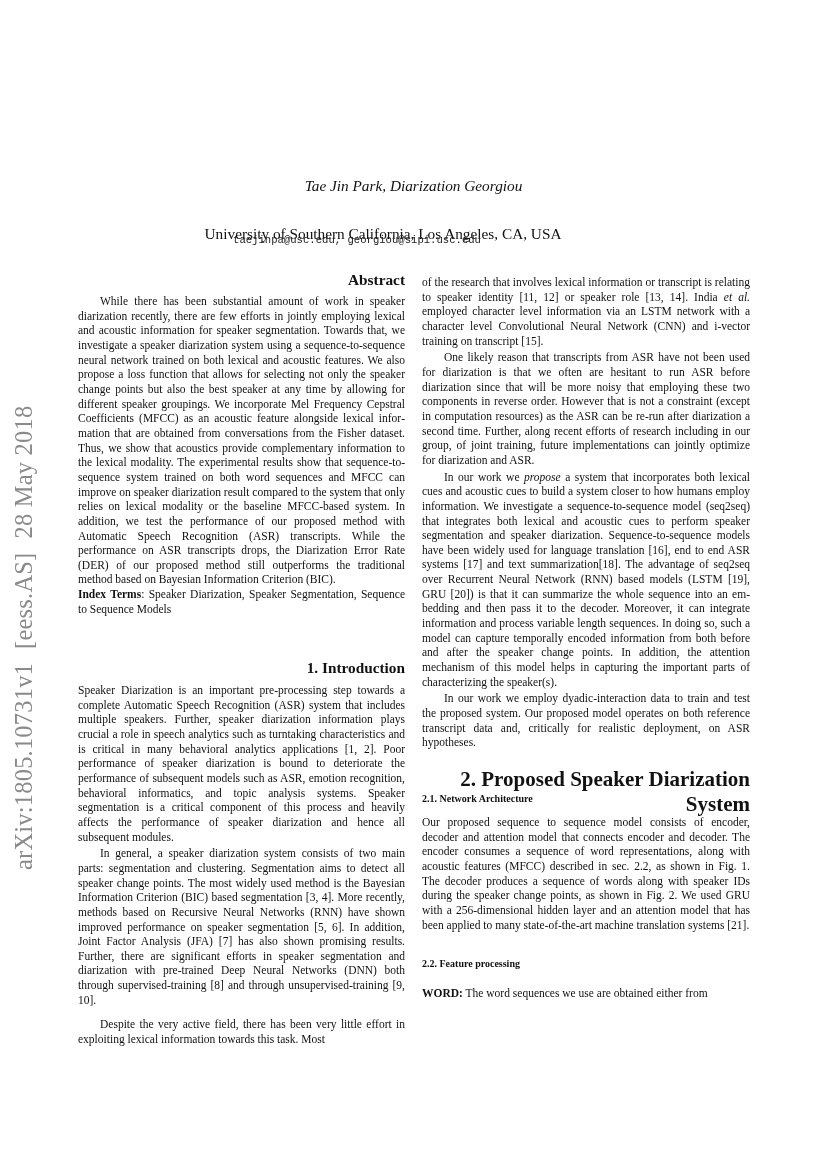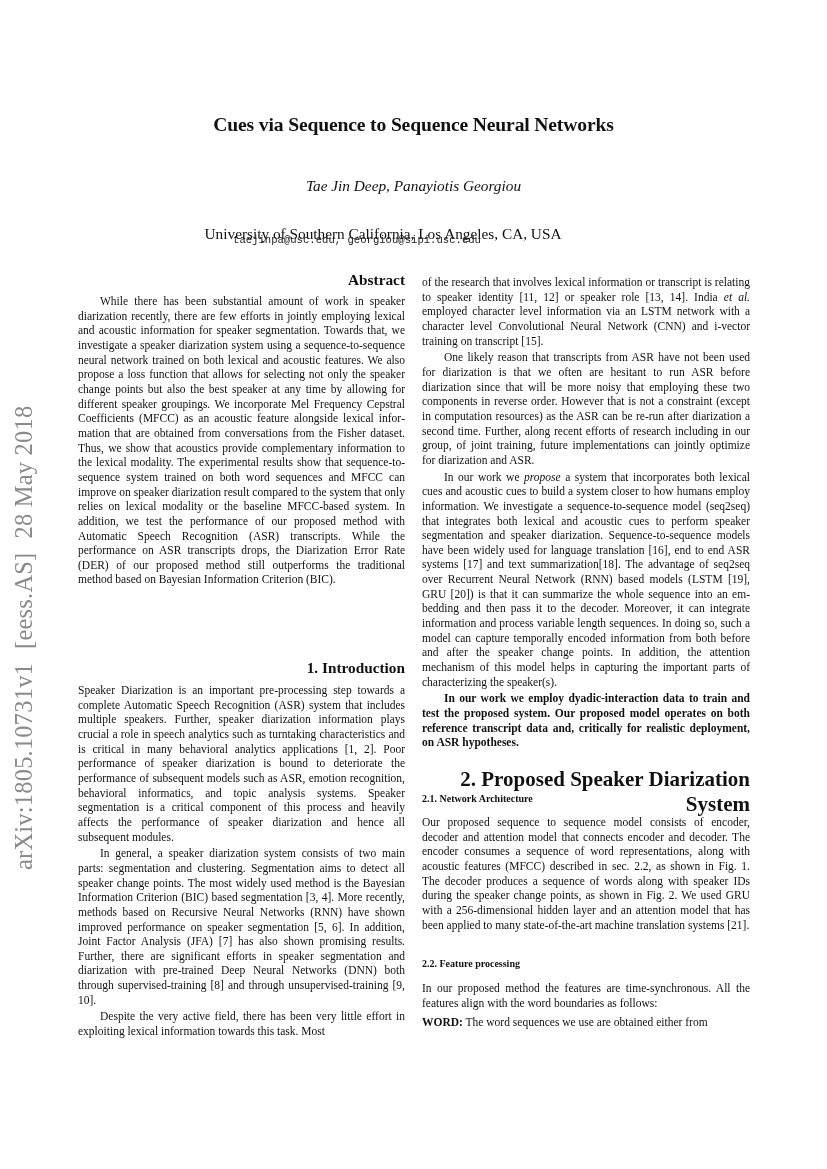--- a/index.html
+++ b/index.html
@@ -28,55 +28,54 @@
   b { font-weight:bold; }
 </style>
 </head>
 <body>
 
 <div class="stamp">
   <span>arXiv:1805.10731v1</span><span>[eess.AS]</span><span>28 May 2018</span>
 </div>
 
 <div class="title">
-  <div>Cues via Sequence to Sequence Neural Networks</div>
 </div>
-<div class="authors">Tae Jin Deep, Panayiotis Georgiou</div>
+<div class="authors">Tae Jin Park, Diarization Georgiou</div>
 <div class="affil">University of Southern California, Los Angeles, CA, USA</div>
 <div class="emails">taejinpa@usc.edu, georgiou@sipi.usc.edu</div>
 
 <div class="col col-left">
   <div class="sec-h" style="top:271px;font-size:15.3px;">Abstract</div>
 
   <div class="blk" style="top:294px;">
     <p class="body indent">While there has been substantial amount of work in speaker diarization recently, there are few efforts in jointly employing lexical and acoustic information for speaker segmentation. To­wards that, we investigate a speaker diarization system using a sequence-to-sequence neural network trained on both lexical and acoustic features. We also propose a loss function that al­lows for selecting not only the speaker change points but also the best speaker at any time by allowing for different speaker groupings. We incorporate Mel Frequency Cepstral Coeffi­cients (MFCC) as an acoustic feature alongside lexical infor­mation that are obtained from conversations from the Fisher dataset. Thus, we show that acoustics provide complementary information to the lexical modality. The experimental results show that sequence-to-sequence system trained on both word sequences and MFCC can improve on speaker diarization re­sult compared to the system that only relies on lexical modality or the baseline MFCC-based system. In addition, we test the performance of our proposed method with Automatic Speech Recognition (ASR) transcripts. While the performance on ASR transcripts drops, the Diarization Error Rate (DER) of our pro­posed method still outperforms the traditional method based on Bayesian Information Criterion (BIC).</p>
+    <p class="body"><b>Index Terms</b><span>: Speaker Diarization, Speaker Segmentation, Se­quence to Sequence Models</span></p>
   </div>
 
   <div class="sec-h" style="top:659px;font-size:15.3px;">1.  Introduction</div>
 
   <div class="blk" style="top:683px;">
     <p class="body">Speaker Diarization is an important pre-processing step towards a complete Automatic Speech Recognition (ASR) system that includes multiple speakers. Further, speaker diarization infor­mation plays crucial a role in speech analytics such as turn­taking characteristics and is critical in many behavioral analyt­ics applications [1, 2]. Poor performance of speaker diarization is bound to deteriorate the performance of subsequent models such as ASR, emotion recognition, behavioral informatics, and topic analysis systems. Speaker segmentation is a critical com­ponent of this process and heavily affects the performance of speaker diarization and hence all subsequent modules.</p>
     <p class="body indent" style="margin-top:2px;">In general, a speaker diarization system consists of two main parts: segmentation and clustering. Segmentation aims to detect all speaker change points. The most widely used method is the Bayesian Information Criterion (BIC) based segmentation [3, 4]. More recently, methods based on Recursive Neural Net­works (RNN) have shown improved performance on speaker segmentation [5, 6]. In addition, Joint Factor Analysis (JFA) [7] has also shown promising results. Further, there are significant efforts in speaker segmentation and diarization with pre-trained Deep Neural Networks (DNN) both through supervised-training [8] and through unsupervised-training [9, 10].</p>
-    <p class="body indent" style="margin-top:2px;">Despite the very active field, there has been very little ef­fort in exploiting lexical information towards this task. Most</p>
+    <p class="body indent" style="margin-top:10px;">Despite the very active field, there has been very little ef­fort in exploiting lexical information towards this task. Most</p>
   </div>
 </div>
 
 <div class="col col-right">
   <div class="blk" style="top:275px;">
     <p class="body"><span>of the research that involves lexical information or transcript is relating to speaker identity [11, 12] or speaker role [13, 14]. In­dia </span><em>et al.</em><span> employed character level information via an LSTM network with a character level Convolutional Neural Network (CNN) and i-vector training on transcript [15].</span></p>
     <p class="body indent" style="margin-top:2px;">One likely reason that transcripts from ASR have not been used for diarization is that we often are hesitant to run ASR be­fore diarization since that will be more noisy that employing these two components in reverse order. However that is not a constraint (except in computation resources) as the ASR can be re-run after diarization a second time. Further, along recent ef­forts of research including in our group, of joint training, future implementations can jointly optimize for diarization and ASR.</p>
     <p class="body indent" style="margin-top:2px;"><span>In our work we </span><em>propose</em><span> a system that incorporates both lexical cues and acoustic cues to build a system closer to how humans employ information. We investigate a sequence-to-sequence model (seq2seq) that integrates both lexical and acoustic cues to perform speaker segmentation and speaker di­arization. Sequence-to-sequence models have been widely used for language translation [16], end to end ASR systems [17] and text summarization[18]. The advantage of seq2seq over Recur­rent Neural Network (RNN) based models (LSTM [19], GRU [20]) is that it can summarize the whole sequence into an em­bedding and then pass it to the decoder. Moreover, it can in­tegrate information and process variable length sequences. In doing so, such a model can capture temporally encoded infor­mation from both before and after the speaker change points. In addition, the attention mechanism of this model helps in captur­ing the important parts of characterizing the speaker(s).</span></p>
-    <p class="body indent" style="margin-top:2px;font-weight:bold;">In our work we employ dyadic-interaction data to train and test the proposed system. Our proposed model operates on both reference transcript data and, critically for realistic deployment, on ASR hypotheses.</p>
+    <p class="body indent" style="margin-top:2px;">In our work we employ dyadic-interaction data to train and test the proposed system. Our proposed model operates on both reference transcript data and, critically for realistic deployment, on ASR hypotheses.</p>
   </div>
 
   <div class="sec-h" style="top:767px;font-size:21px;">2.  Proposed Speaker Diarization System</div>
 
   <div class="sub-h" style="top:793px;">2.1.  Network Architecture</div>
   <div class="blk" style="top:815px;">
     <p class="body">Our proposed sequence to sequence model consists of encoder, decoder and attention model that connects encoder and decoder. The encoder consumes a sequence of word representations, along with acoustic features (MFCC) described in sec. 2.2, as shown in Fig. 1. The decoder produces a sequence of words along with speaker IDs during the speaker change points, as shown in Fig. 2. We used GRU with a 256-dimensional hid­den layer and an attention model that has been applied to many state-of-the-art machine translation systems [21].</p>
   </div>
 
   <div class="sub-h" style="top:958px;">2.2.  Feature processing</div>
   <div class="blk" style="top:981px;">
-    <p class="body">In our proposed method the features are time-synchronous. All the features align with the word boundaries as follows:</p>
     <p class="body" style="margin-top:5px;"><b>WORD:</b><span>  The word sequences we use are obtained either from</span></p>
   </div>
 </div>
 
 </body></html>

